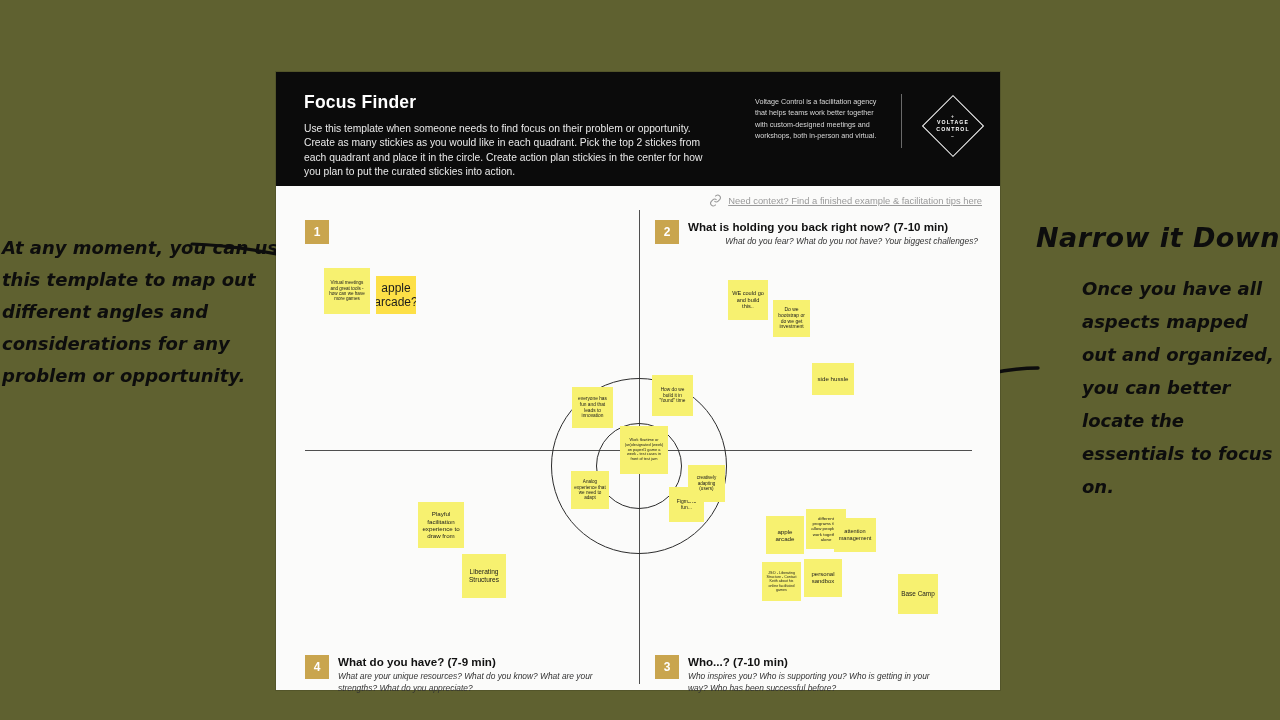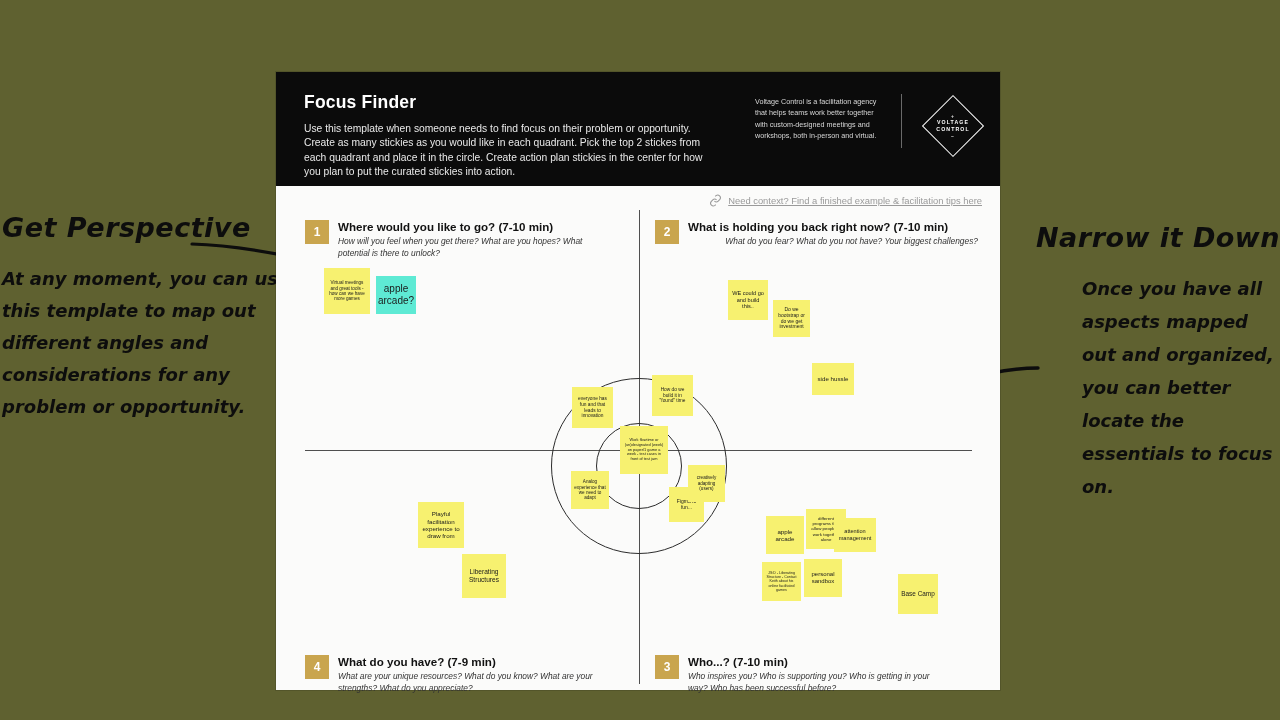--- a/index.html
+++ b/index.html
@@ -119,21 +119,20 @@
     text-align: center; color: #1b1b1b;
     padding: 3px; overflow: hidden; line-height: 1.18;
   }
 </style>
 </head>
 <body>
 
 <div id="root">
 
   <div class="annot" id="annot-left">
-    <div class="annot-title">Get Perspective</div>
     <div class="annot-body" style="margin-top:20px;">At any moment, you can use this template to map out different angles and considerations for any problem or opportunity.</div>
   </div>
 
   <svg class="arrow-svg" style="left:190px; top:236px;" width="130" height="30" viewBox="0 0 130 30">
     <path d="M2,8 C40,9 80,16 116,24" stroke="#0d0d0d" stroke-width="3.2" fill="none" stroke-linecap="round"></path>
     <path d="M120,26 L104,26 L112,14 Z" fill="#0d0d0d"></path>
   </svg>
 
   <div class="annot" id="annot-right">
     <div class="annot-title">Narrow it Down</div>
@@ -178,24 +177,20 @@
     </div>
 
     <div id="axis-v"></div>
     <div id="axis-h"></div>
 
     <div class="ring" id="ring-outer"></div>
     <div class="ring" id="ring-inner"></div>
 
     <div class="q-head" id="q1-head">
       <div class="q-num">1</div>
-      <div>
-        <div class="q-title">Where would you like to go? (7-10 min)</div>
-        <div class="q-sub" style="width:262px;">How will you feel when you get there? What are you hopes? What potential is there to unlock?</div>
-      </div>
     </div>
 
     <div class="q-head" id="q2-head">
       <div class="q-num">2</div>
       <div>
         <div class="q-title">What is holding you back right now? (7-10 min)</div>
         <div class="q-sub" style="width:290px;text-align:right;">What do you fear? What do you not have? Your biggest challenges?</div>
       </div>
     </div>
 
@@ -212,21 +207,21 @@
       <div>
         <div class="q-title">Who...? (7-10 min)</div>
         <div class="q-sub" style="width:255px;">Who inspires you?  Who is supporting you? Who is getting in your way? Who has been successful before?</div>
       </div>
     </div>
 
     <div id="sticky-layer">
         <div class="sticky" style="left: 48px; top: 196px; width: 46px; height: 46px; font-size: 4.6px; background: rgb(247, 241, 112);">
           <span>Virtual meetings and great tools - how can we have more games</span>
         </div>
-        <div class="sticky" style="left: 100px; top: 204px; width: 40px; height: 38px; font-size: 10px; background: #5eead4;">
+        <div class="sticky" style="left: 100px; top: 204px; width: 40px; height: 38px; font-size: 12px; background: #fde047;">
           <span>apple arcade?</span>
         </div>
         <div class="sticky" style="left: 452px; top: 208px; width: 40px; height: 40px; font-size: 5.6px; background: rgb(247, 241, 112);">
           <span>WE could go and build this..</span>
         </div>
         <div class="sticky" style="left: 497px; top: 228px; width: 37px; height: 37px; font-size: 5px; background: rgb(247, 241, 112);">
           <span>Do we bootstrap or do we get investment</span>
         </div>
         <div class="sticky" style="left: 536px; top: 291px; width: 42px; height: 32px; font-size: 6.2px; background: rgb(247, 241, 112);">
           <span>side hussle</span>

